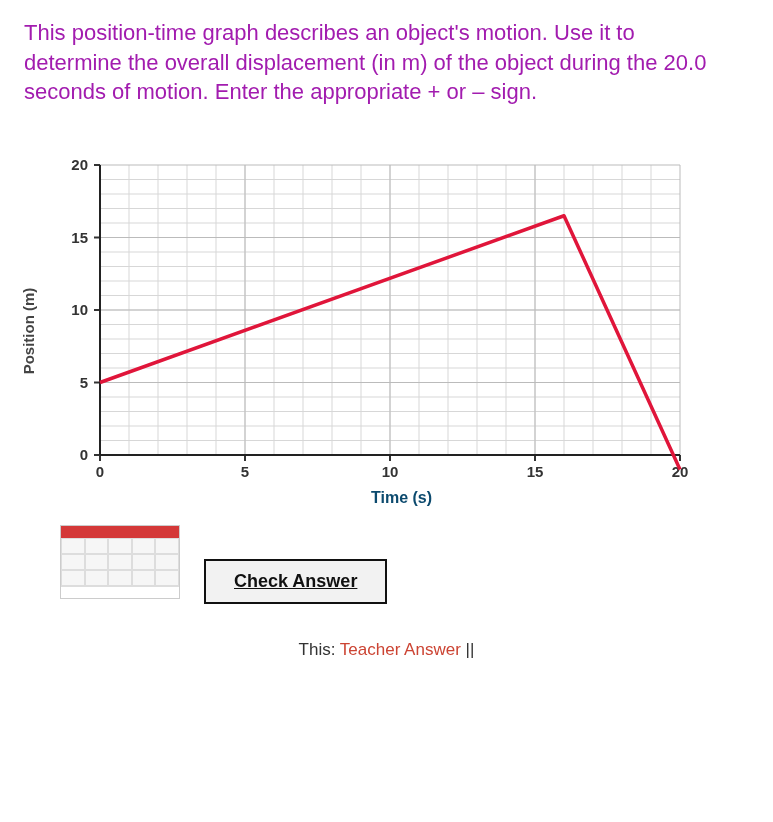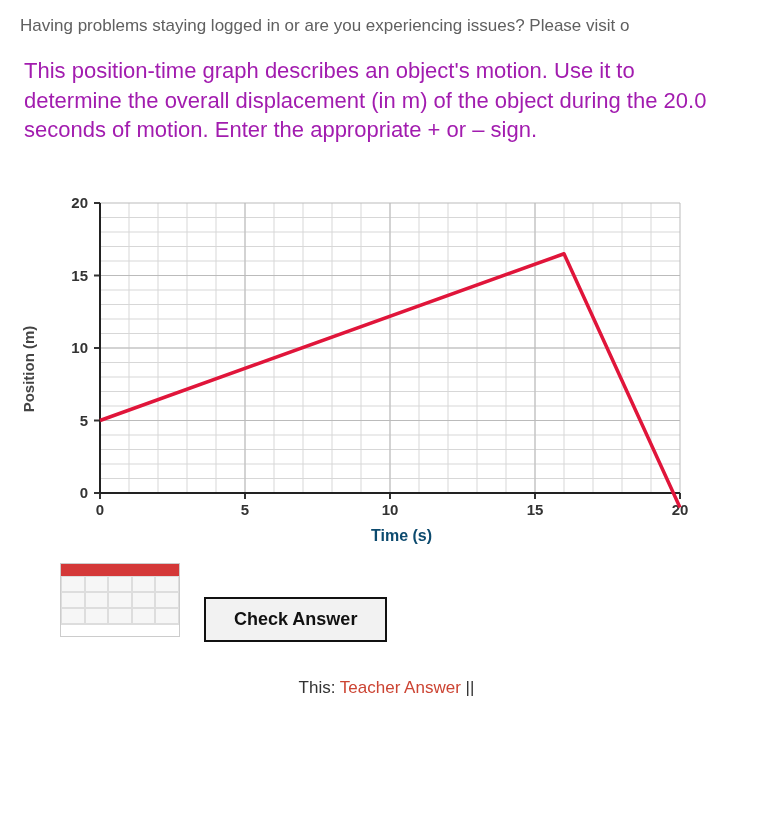--- a/index.html
+++ b/index.html
@@ -16,30 +16,29 @@
   .disp-block { }
   .disp-label { font-size: 20px; font-weight: bold; color: #222; margin-bottom: 10px; }
   .input-line { display: flex; align-items: center; gap: 8px; }
   .ans-input { width: 170px; height: 42px; border: 1px solid #777; border-radius: 4px; background: #fff; padding: 4px 8px; font-size: 16px; }
   .unit { font-size: 18px; color: #333; }
   .keypad { width: 120px; border: 1px solid #ccc; background: #fff; font-size: 10px; }
   .keypad-hdr { height: 12px; background: #d43838; }
   .keypad-grid { display: grid; grid-template-columns: repeat(5,1fr); }
   .keypad-grid div { border: 1px solid #ddd; height: 16px; background:#f6f6f6; text-align:center; color:#888; font-size:9px; line-height:16px; }
   .keypad-foot { height: 12px; border-top:1px solid #ddd; text-align:center; color:#c33; font-size:9px; }
-  .check-btn { margin-top: 34px; padding: 10px 28px; font-size: 18px; font-weight: bold; background: #f2f2f2; border: 2px solid #111; color: #111; cursor: pointer; }
+  .check-btn { margin-top: 34px; padding: 10px 28px; font-size: 18px; font-weight: bold; background: #f2f2f2; border: 2px solid #111; color: #111; cursor: pointer; text-decoration: underline; }
   .footer-links { text-align: center; margin-top: 36px; font-size: 17px; color: #333; }
   .footer-links .tn { color: #cc4433; }
 </style>
 </head>
 <body>
 
 <div class="page">
 
-  <div class="banner">Having problems staying logged in or are you experiencing issues? Please visit o</div>
 
   <div class="prompt">This position-time graph describes an object's motion. Use it to determine the overall displacement (in m) of the object during the 20.0 seconds of motion. Enter the appropriate + or – sign.</div>
 
   <div class="chart-wrap">
     <div class="yaxis-label">Position (m)</div>
     <svg class="chart" id="chart-svg" width="640" height="330">
         <line x1="79" y1="300" x2="79" y2="10" stroke="#d7d7d7" stroke-width="1"></line>
         <line x1="108" y1="300" x2="108" y2="10" stroke="#d7d7d7" stroke-width="1"></line>
         <line x1="137" y1="300" x2="137" y2="10" stroke="#d7d7d7" stroke-width="1"></line>
         <line x1="166" y1="300" x2="166" y2="10" stroke="#d7d7d7" stroke-width="1"></line>

